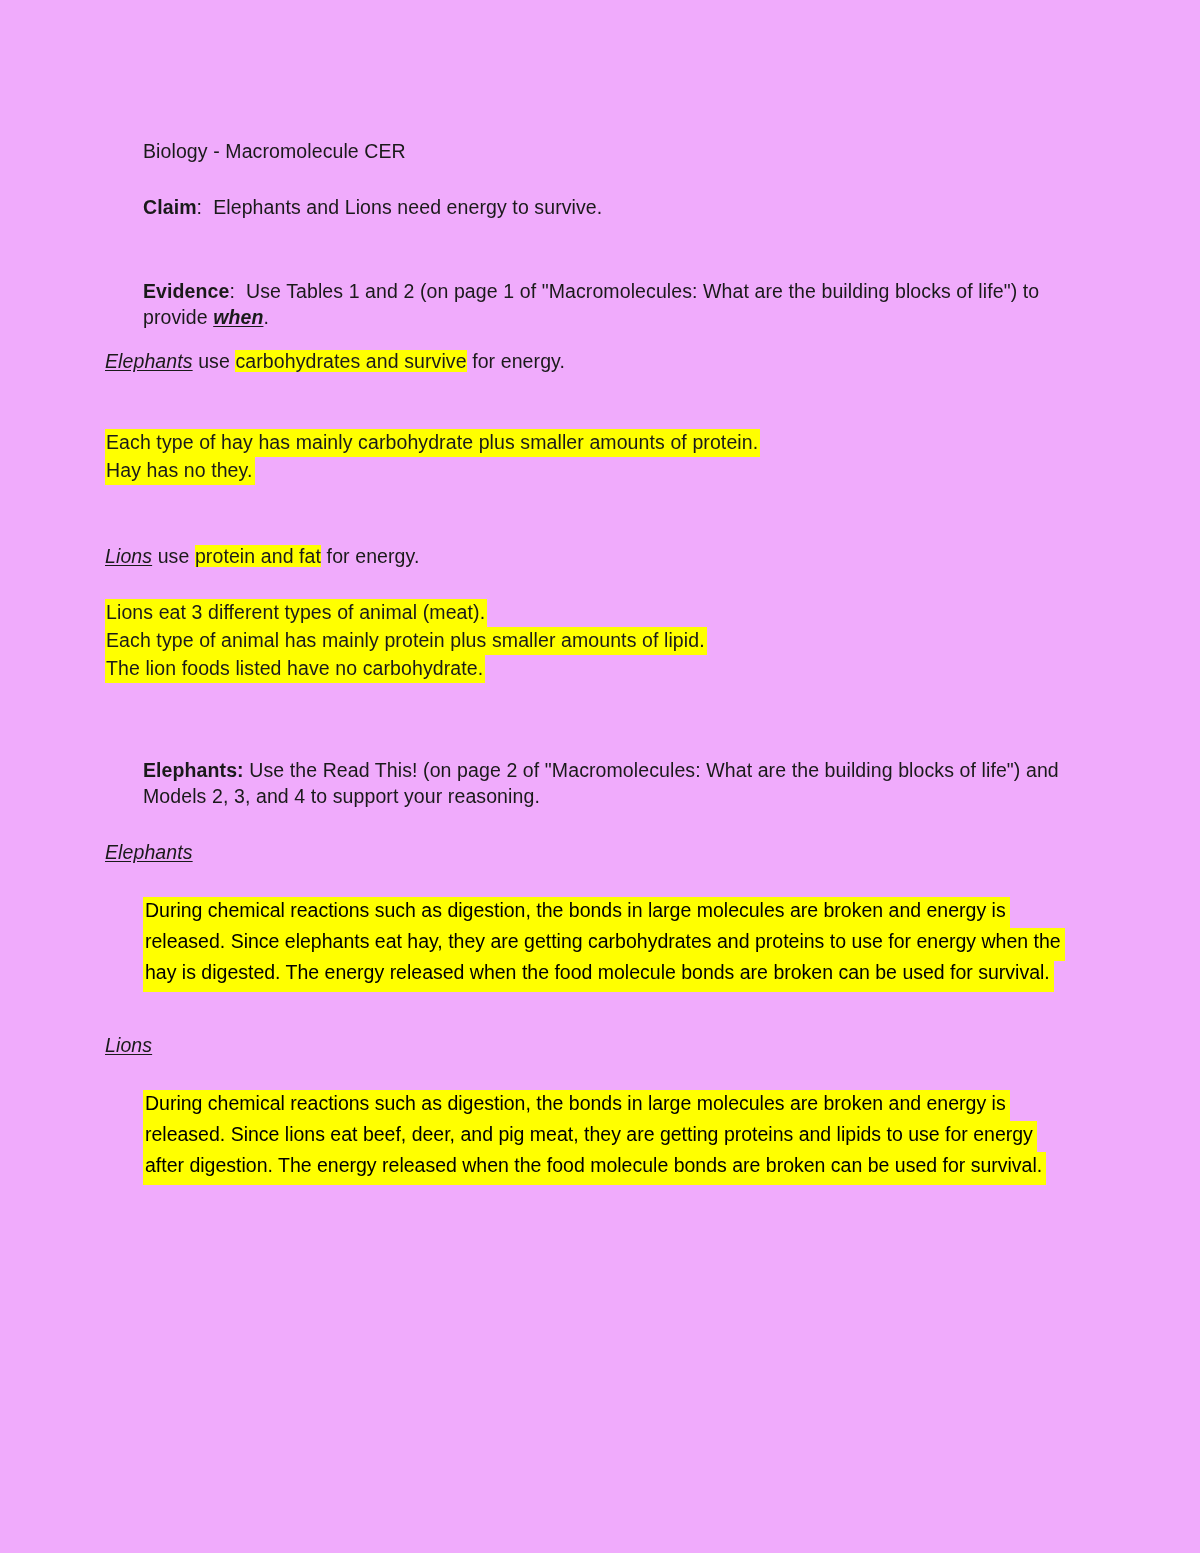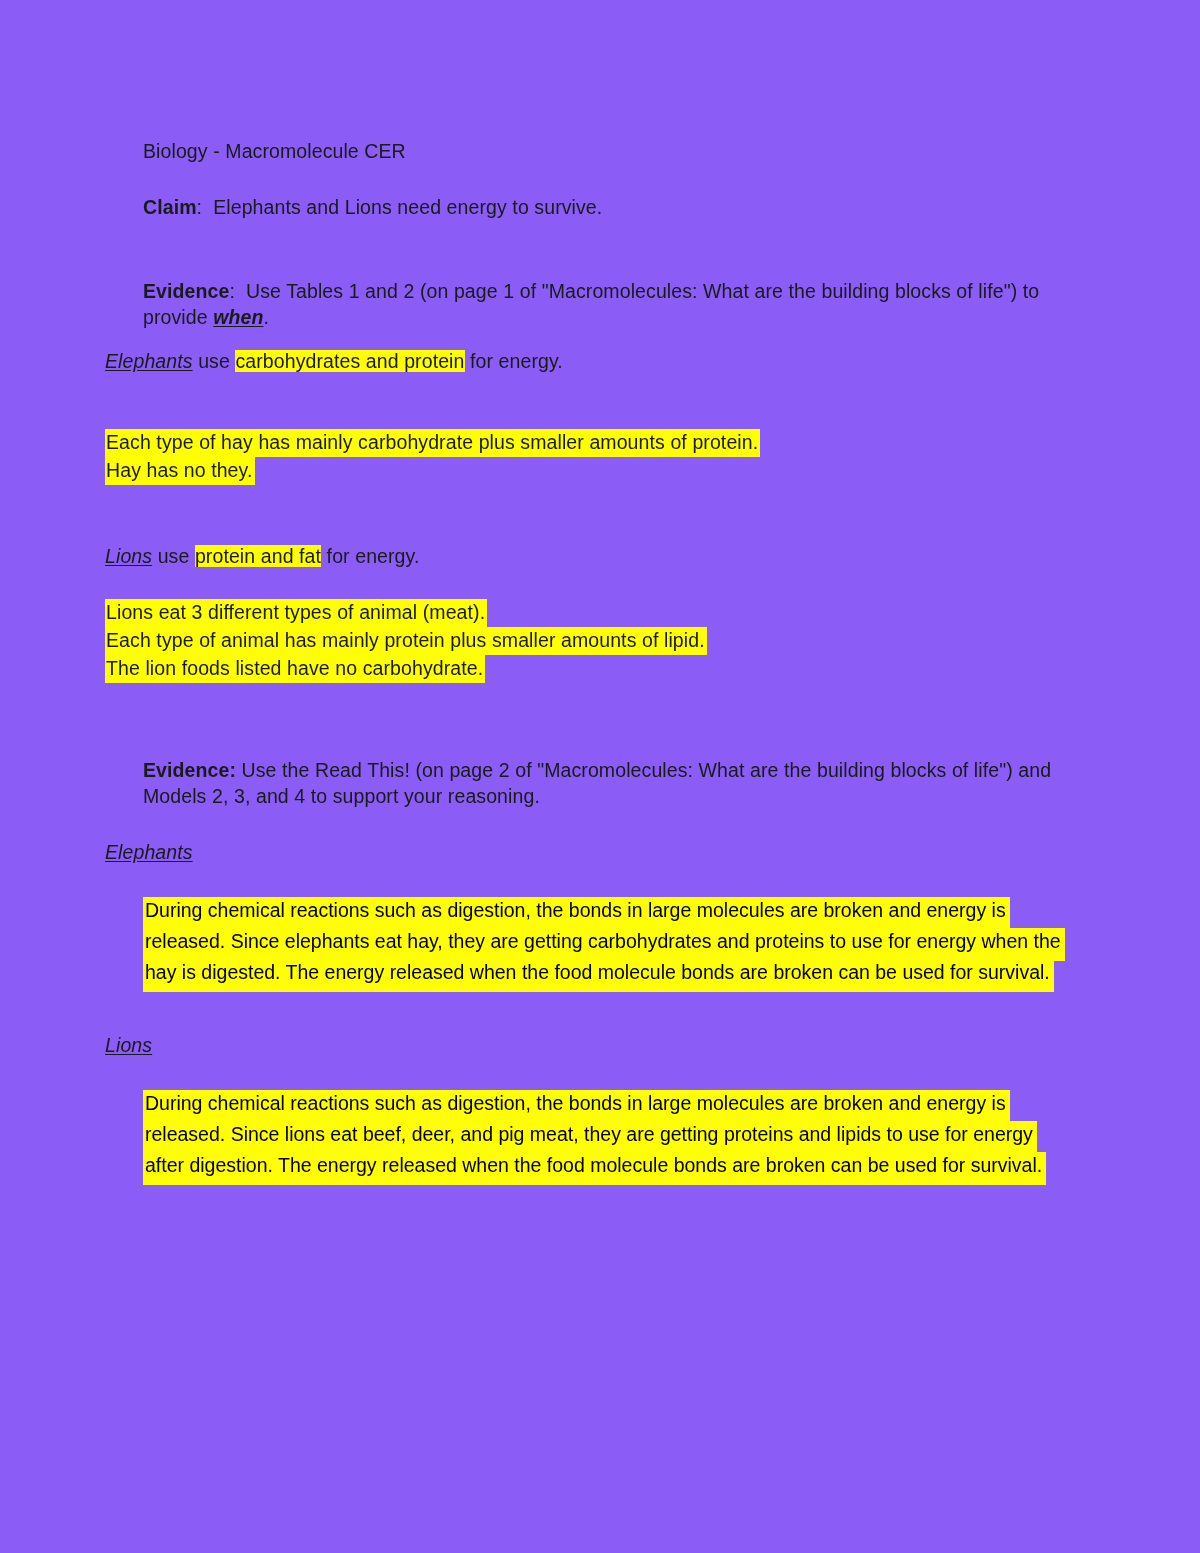--- a/index.html
+++ b/index.html
@@ -12,21 +12,21 @@
     height: 1553px;
     font-family: "Liberation Sans", sans-serif;
     color: #000000;
     -webkit-font-smoothing: none;
   }
 
   .page {
     position: relative;
     width: 1200px;
     height: 1553px;
-    background: #8b5cf6;
+    background: #f0abfc;
     overflow: hidden;
   }
 
   
   .doc {
     position: absolute;
     left: 105px;
     top: 138px;
     width: 958px;
   }
@@ -101,21 +101,21 @@
     <div class="gap-md"></div>
 
     <div class="line indent"><span class="b">Claim</span><span>:</span>&nbsp; <span>Elephants and Lions need energy to survive.</span></div>
 
     <div class="gap-xl"></div>
 
     <div class="para indent"><span class="b">Evidence</span><span>:</span>&nbsp; <span>Use Tables 1 and 2 (on page 1 of "Macromolecules:  What are the building blocks of life") to provide </span><span class="biu">when</span><span>.</span></div>
 
     <div class="gap-sm"></div>
 
-    <div class="line"><span class="iu">Elephants</span><span> use </span><span class="hl">carbohydrates and protein</span><span> for energy.</span></div>
+    <div class="line"><span class="iu">Elephants</span><span> use </span><span class="hl">carbohydrates and survive</span><span> for energy.</span></div>
 
     <div class="gap-md"></div>
 
     <div class="line tight">
       <br>
       <span class="hl-line">Each type of hay has mainly carbohydrate plus smaller amounts of protein.</span><br>
       <span class="hl-line">Hay has no they.</span>
     </div>
 
     <div class="gap-xl"></div>
@@ -126,21 +126,21 @@
 
     <div class="line tight">
       <span class="hl-line">Lions eat 3 different types of animal (meat).</span><br>
       <span class="hl-line">Each type of animal has mainly protein plus smaller amounts of lipid.</span><br>
       <span class="hl-line">The lion foods listed have no carbohydrate.</span>
     </div>
 
     <div class="gap-xl"></div>
     <div style="height:16px"></div>
 
-    <div class="para indent"><span class="b">Evidence:</span><span> Use the Read This! (on page 2 of "Macromolecules:  What are the building blocks of life") and Models 2, 3, and 4 to support your reasoning.</span></div>
+    <div class="para indent"><span class="b">Elephants:</span><span> Use the Read This! (on page 2 of "Macromolecules:  What are the building blocks of life") and Models 2, 3, and 4 to support your reasoning.</span></div>
 
     <div class="gap-md"></div>
 
     <div class="line"><span class="iu">Elephants</span></div>
 
     <div class="gap-md"></div>
 
     <div class="para-hl"><span class="hl">During chemical reactions such as digestion, the bonds in large molecules are broken and energy is released. Since elephants eat hay, they are getting carbohydrates and proteins to use for energy when the hay is digested.  The energy released when the food molecule bonds are broken can be used for survival.</span></div>
 
     <div class="gap-lg"></div>

